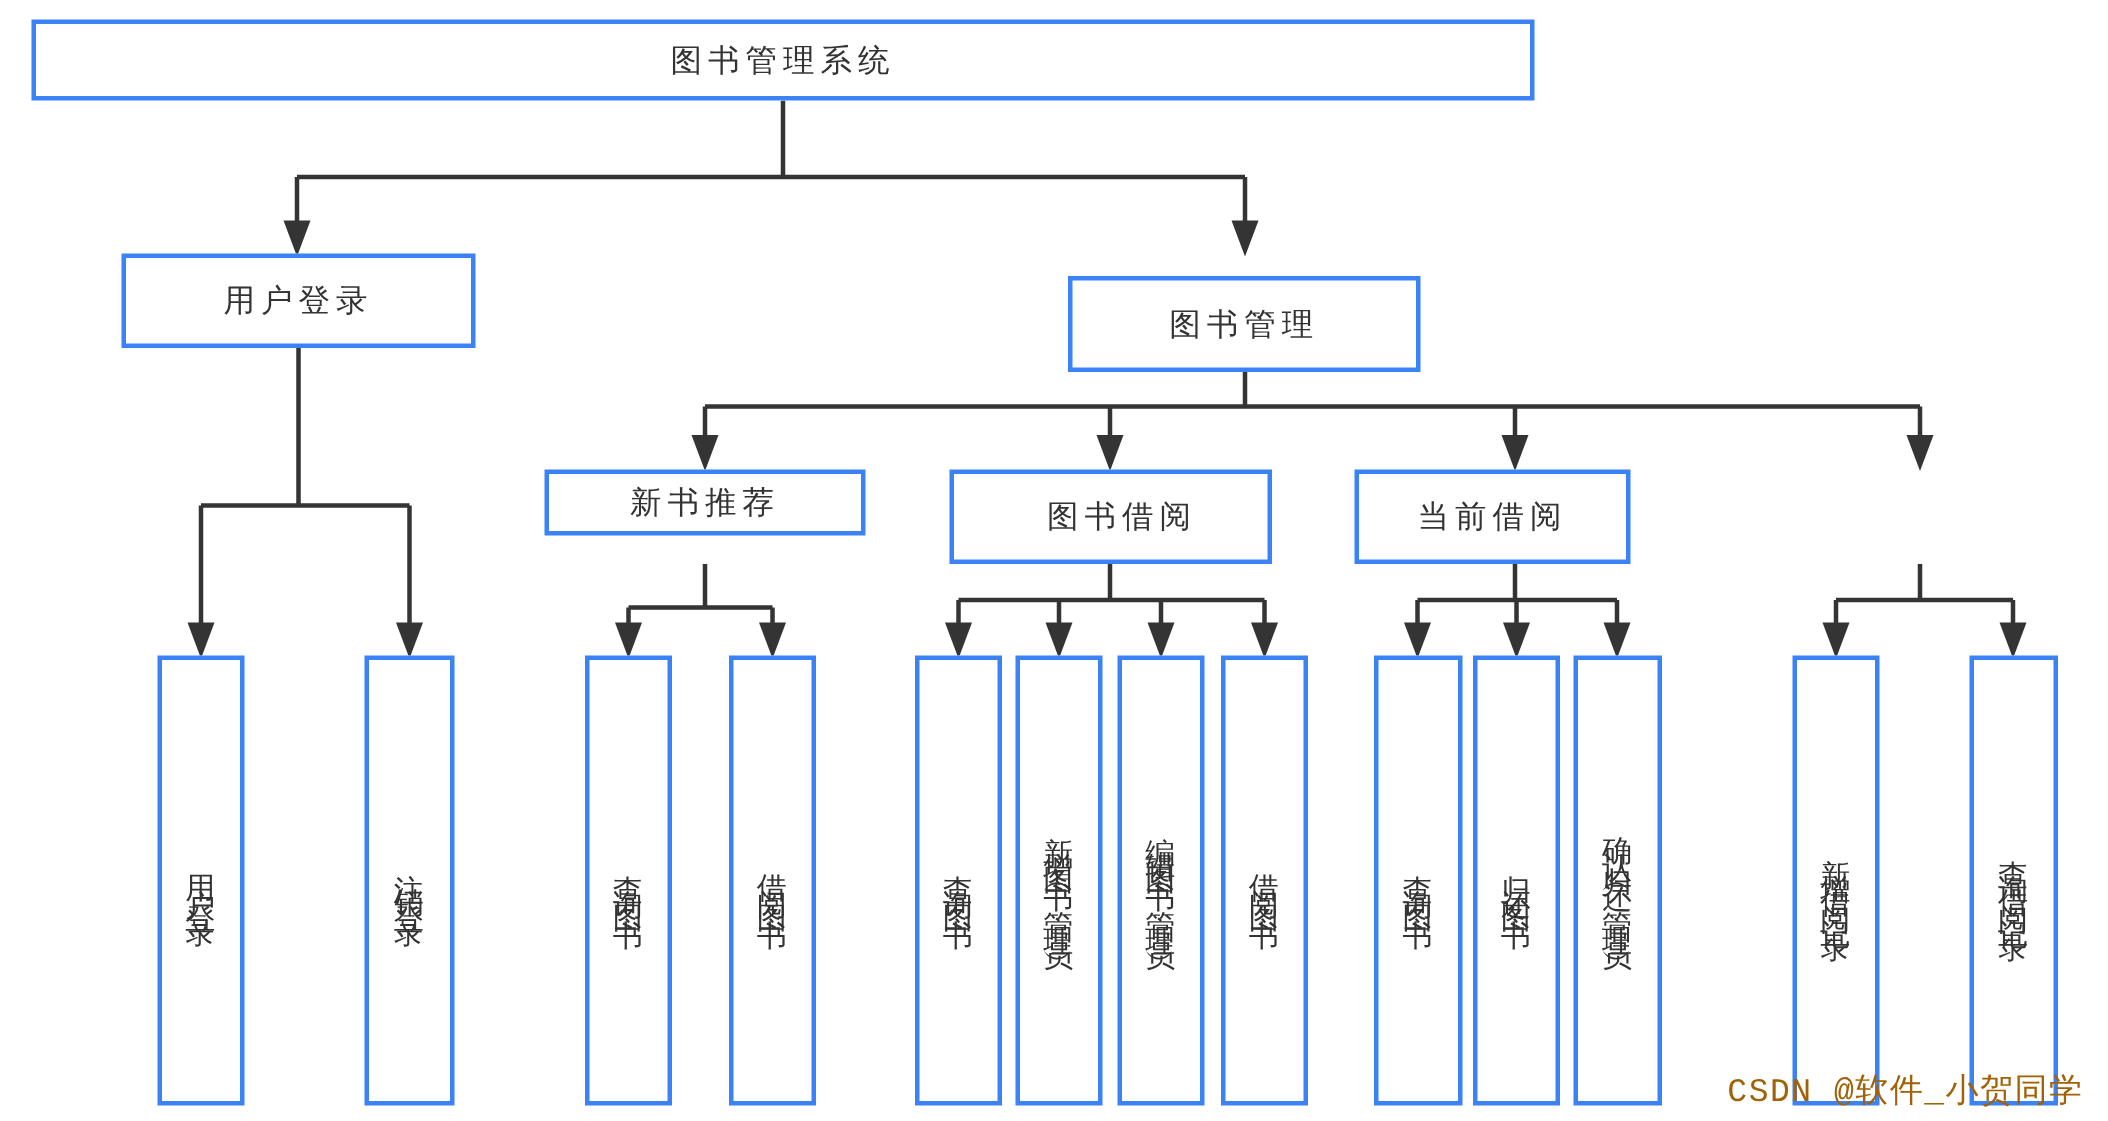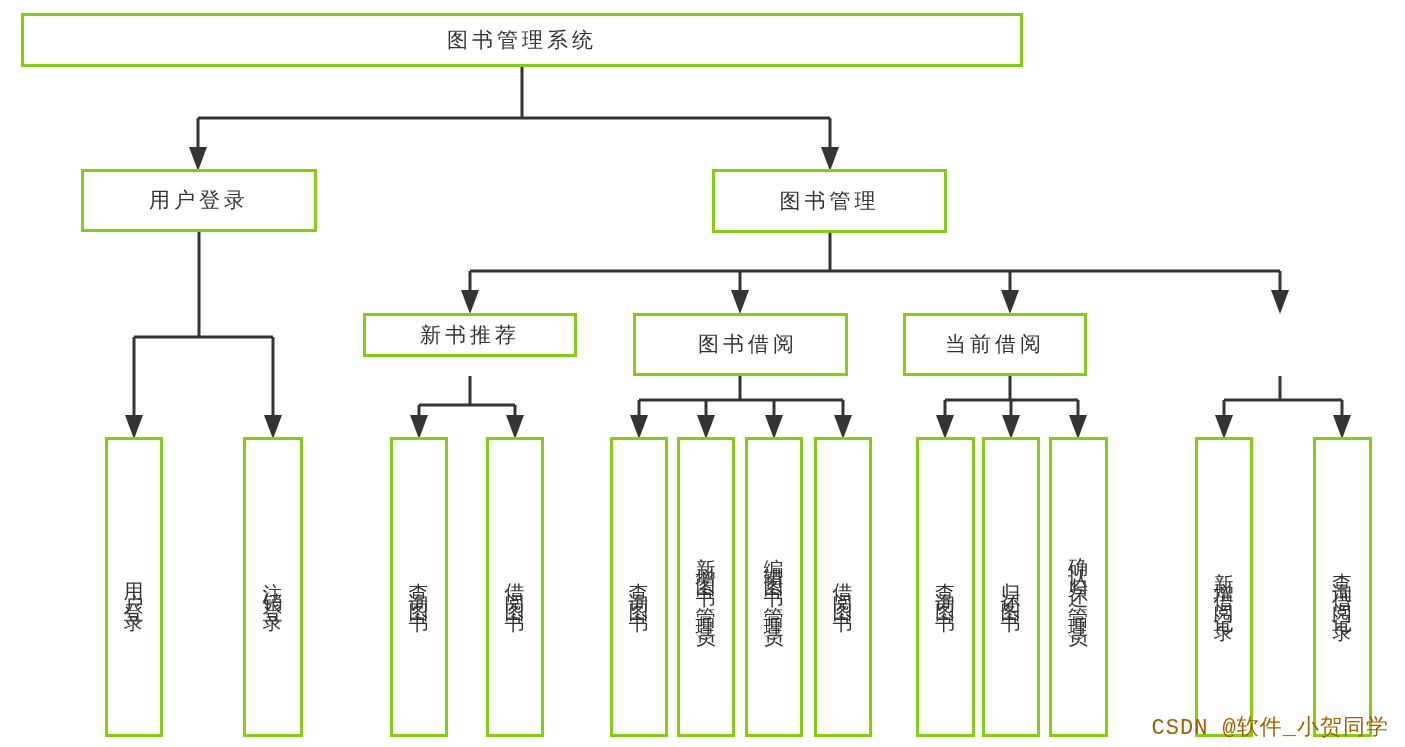--- a/index.html
+++ b/index.html
@@ -8,21 +8,21 @@
     width:1405px;height:747px;
     background:#ffffff;
     font-family:"DejaVu Sans","Liberation Sans",sans-serif;
     color:#333333;
     overflow:hidden;
   }
   .connectors{position:absolute;left:0;top:0;width:1405px;height:747px;}
   .box{
     position:absolute;
     box-sizing:border-box;
-    border:3px solid #84cc16;
+    border:3px solid #3b82f6;
     background:#ffffff;
     display:flex;
     align-items:center;
     justify-content:center;
     text-align:right;
   }
   .h{font-size:21px;letter-spacing:4px;line-height:1;white-space:nowrap;}
   .v{
     writing-mode:vertical-rl;
     text-orientation:mixed;
@@ -84,21 +84,21 @@
       <use href="#ah" transform="translate(1011,439)"></use>
       <use href="#ah" transform="translate(1078,439)"></use>
       <use href="#ah" transform="translate(1224,439)"></use>
       <use href="#ah" transform="translate(1342,439)"></use>
     </g>
   </svg>
 
   <div class="box h" style="left:21px;top:13px;width:1002px;height:54px;">图书管理系统</div>
 
   <div class="box h" style="left:81px;top:169px;width:236px;height:63px;">用户登录</div>
-  <div class="box h" style="left:712px;top:169px;width:235px;height:64px;">图书管理</div>
+  <div class="box h" style="left:712px;top:184px;width:235px;height:64px;">图书管理</div>
 
   <div class="box h" style="left:363px;top:313px;width:214px;height:44px;">新书推荐</div>
   <div class="box h" style="left:633px;top:313px;width:215px;height:63px;padding-left:15px;">图书借阅</div>
   <div class="box h" style="left:903px;top:313px;width:184px;height:63px;">当前借阅</div>
 
   <div class="box v" style="left:105px;top:437px;width:58px;height:300px;">用户登录</div>
   <div class="box v" style="left:243px;top:437px;width:60px;height:300px;">注销登录</div>
 
   <div class="box v" style="left:390px;top:437px;width:58px;height:300px;">查询图书</div>
   <div class="box v" style="left:486px;top:437px;width:58px;height:300px;">借阅图书</div>

